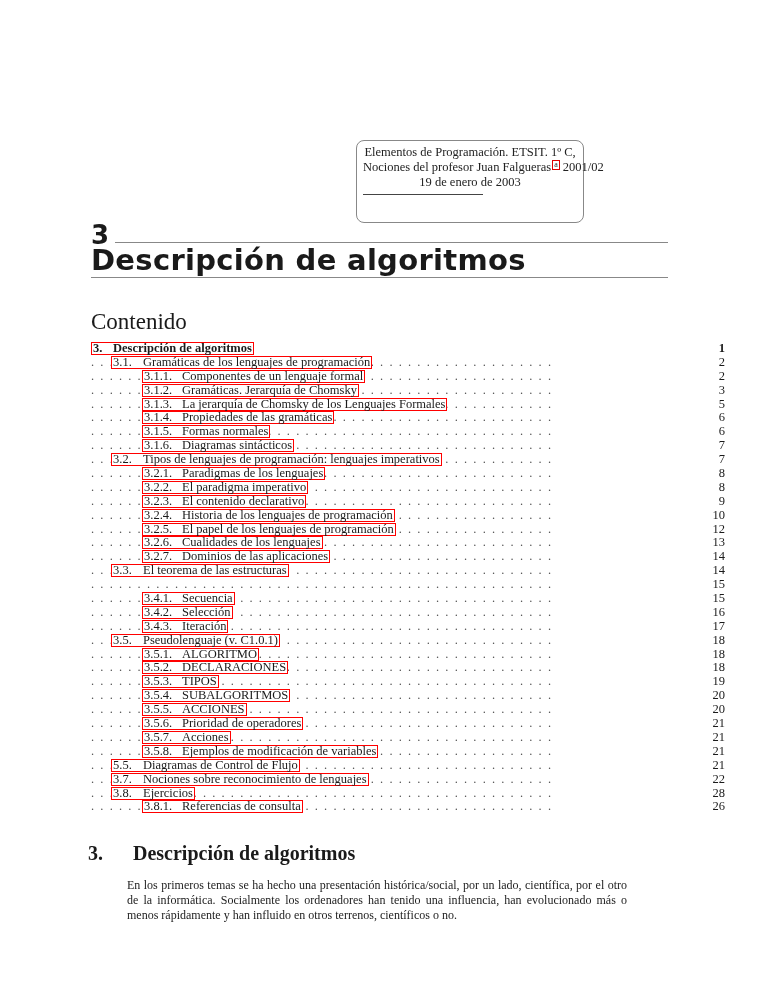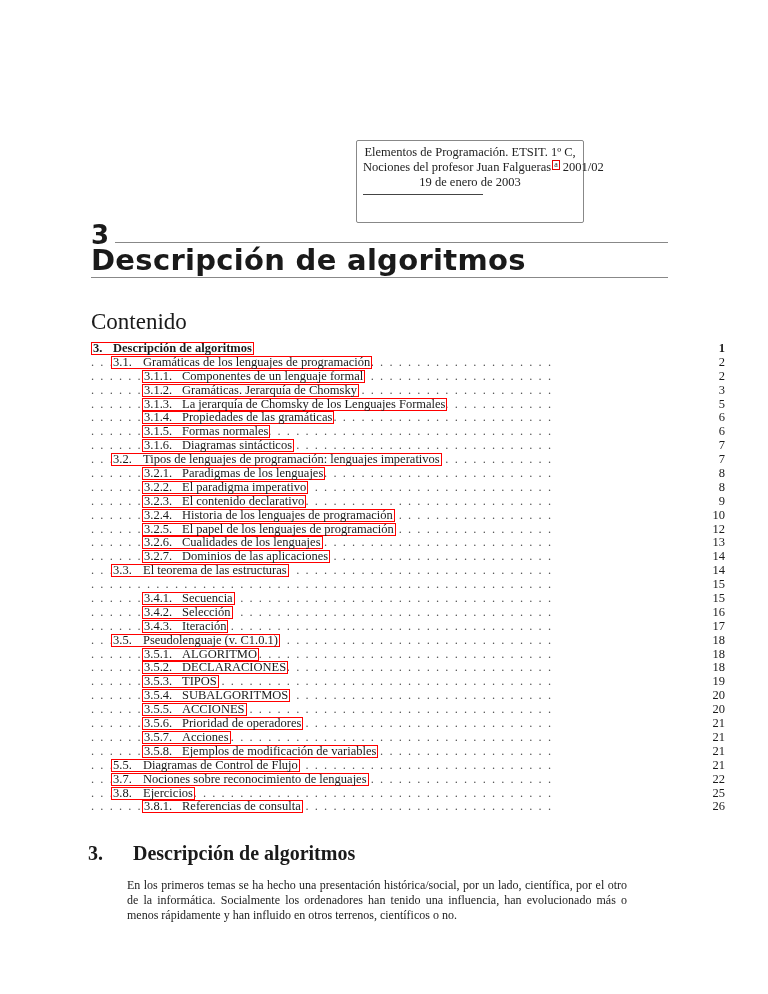--- a/index.html
+++ b/index.html
@@ -1,19 +1,19 @@
 <!DOCTYPE html>
 <html><head>
   <meta charset="utf-8">
   <style>
     html, body { margin: 0; padding: 0; background: #ffffff; }
     body { width: 768px; height: 994px; position: relative; overflow: hidden; color: #1a1a1a; font-family: "DejaVu Serif", serif; }
     .header-box {
       position: absolute; left: 356px; top: 140px; width: 228px; height: 83px;
-      border: 1px solid #888; border-radius: 2px; box-sizing: border-box;
+      border: 1px solid #888; border-radius: 8px; box-sizing: border-box;
       padding: 4px 6px 0 6px; font-family: "Liberation Serif", serif; color: #222;
     }
     .header-line { text-align: center; font-size: 12.5px; line-height: 15px; white-space: nowrap; }
     .fnmark { display: inline-block; border: 1px solid #e00000; font-size: 8px; line-height: 8px; vertical-align: top; padding: 0 1px; margin-left: 1px; }
     .fn-rule { width: 120px; border-top: 1px solid #444; margin: 4px 0 3px 0; }
     .footnote { font-size: 9.5px; line-height: 11px; text-indent: 6px; }
     .chapter-num { position: absolute; left: 91px; top: 222px; font-family: "DejaVu Sans", sans-serif; font-weight: bold; font-size: 26px; line-height: 26px; }
     .chapter-rule1 { position: absolute; left: 115px; right: 100px; top: 242px; border-top: 1px solid #888; }
     .chapter-title { position: absolute; left: 91px; top: 245px; font-family: "DejaVu Sans", sans-serif; font-weight: bold; font-size: 29px; line-height: 30px; letter-spacing: 0.3px; }
     .chapter-rule2 { position: absolute; left: 91px; right: 100px; top: 277px; border-top: 1px solid #888; }
@@ -78,19 +78,19 @@
     <div class="toc-row lvl2"><div class="dots" style="right: 58px;">..........................................................................................</div><span class="toc-link"><span class="toc-num">3.5.1.</span><span>ALGORITMO</span></span><span class="page">18</span></div>
     <div class="toc-row lvl2"><div class="dots" style="right: 58px;">..........................................................................................</div><span class="toc-link"><span class="toc-num">3.5.2.</span><span>DECLARACIONES</span></span><span class="page">18</span></div>
     <div class="toc-row lvl2"><div class="dots" style="right: 58px;">..........................................................................................</div><span class="toc-link"><span class="toc-num">3.5.3.</span><span>TIPOS</span></span><span class="page">19</span></div>
     <div class="toc-row lvl2"><div class="dots" style="right: 58px;">..........................................................................................</div><span class="toc-link"><span class="toc-num">3.5.4.</span><span>SUBALGORITMOS</span></span><span class="page">20</span></div>
     <div class="toc-row lvl2"><div class="dots" style="right: 58px;">..........................................................................................</div><span class="toc-link"><span class="toc-num">3.5.5.</span><span>ACCIONES</span></span><span class="page">20</span></div>
     <div class="toc-row lvl2"><div class="dots" style="right: 58px;">..........................................................................................</div><span class="toc-link"><span class="toc-num">3.5.6.</span><span>Prioridad de operadores</span></span><span class="page">21</span></div>
     <div class="toc-row lvl2"><div class="dots" style="right: 58px;">..........................................................................................</div><span class="toc-link"><span class="toc-num">3.5.7.</span><span>Acciones</span></span><span class="page">21</span></div>
     <div class="toc-row lvl2"><div class="dots" style="right: 58px;">..........................................................................................</div><span class="toc-link"><span class="toc-num">3.5.8.</span><span>Ejemplos de modificación de variables</span></span><span class="page">21</span></div>
     <div class="toc-row lvl1"><div class="dots" style="right: 58px;">..........................................................................................</div><span class="toc-link"><span class="toc-num">5.5.</span><span>Diagramas de Control de Flujo</span></span><span class="page">21</span></div>
     <div class="toc-row lvl1"><div class="dots" style="right: 58px;">..........................................................................................</div><span class="toc-link"><span class="toc-num">3.7.</span><span>Nociones sobre reconocimiento de lenguajes</span></span><span class="page">22</span></div>
-    <div class="toc-row lvl1"><div class="dots" style="right: 58px;">..........................................................................................</div><span class="toc-link"><span class="toc-num">3.8.</span><span>Ejercicios</span></span><span class="page">25</span></div>
+    <div class="toc-row lvl1"><div class="dots" style="right: 58px;">..........................................................................................</div><span class="toc-link"><span class="toc-num">3.8.</span><span>Ejercicios</span></span><span class="page">28</span></div>
     <div class="toc-row lvl2"><div class="dots" style="right: 58px;">..........................................................................................</div><span class="toc-link"><span class="toc-num">3.8.1.</span><span>Referencias de consulta</span></span><span class="page">26</span></div>
   </div>
 
 <div class="section-heading"><span class="sec-num">3.</span><span>Descripción de algoritmos</span></div>
 
 <div class="body-text">En los primeros temas se ha hecho una presentación histórica/social, por un lado, científica, por el otro de la informática. Socialmente los ordenadores han tenido una influencia, han evolucionado más o menos rápidamente y han influido en otros terrenos, científicos o no.</div>
 
 </body></html>

